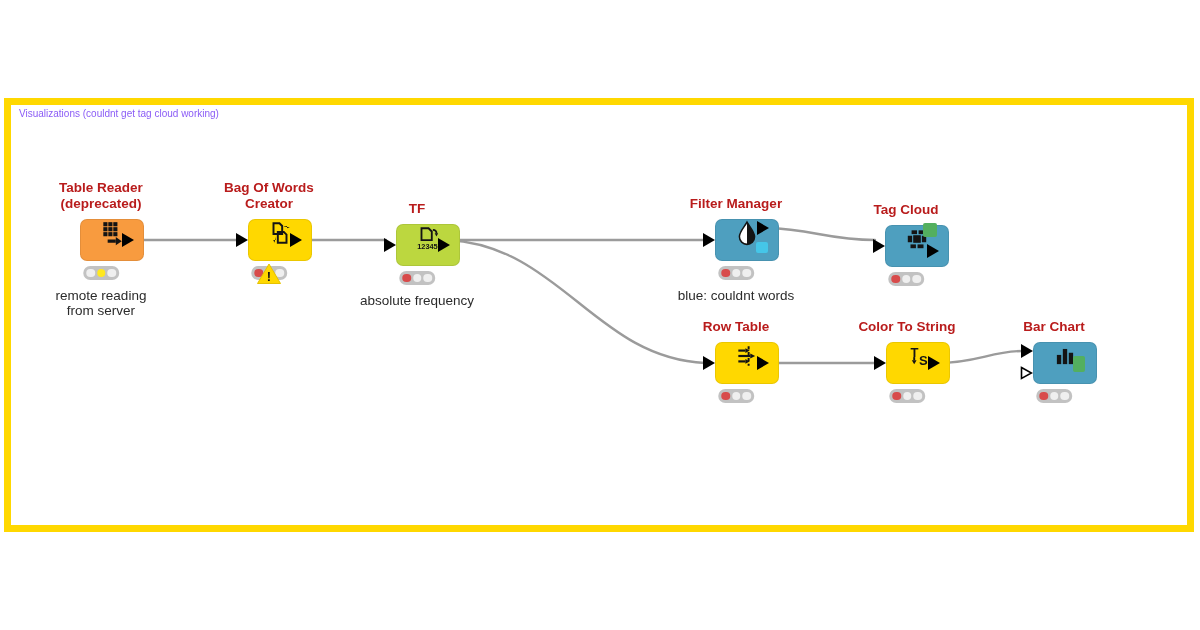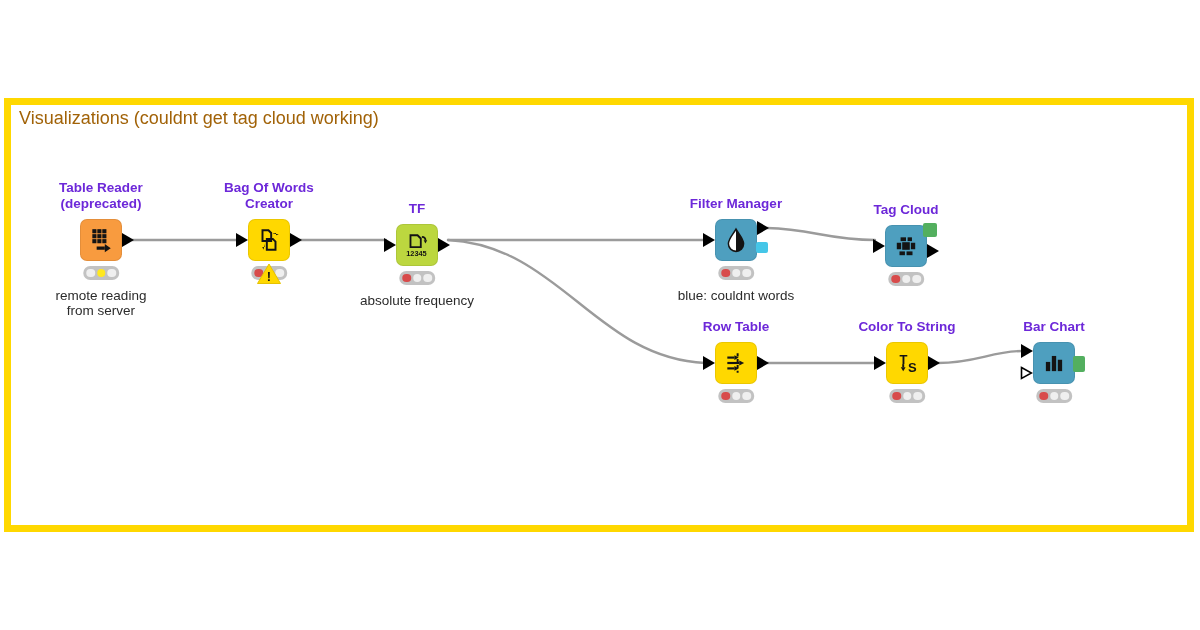--- a/index.html
+++ b/index.html
@@ -1,29 +1,29 @@
 <!DOCTYPE html>
 <html><head>
 <meta charset="utf-8">
 <style>
   html,body{margin:0;padding:0;background:#fff;}
   #stage{position:relative;width:1200px;height:630px;overflow:hidden;background:#fff;
          font-family:"Liberation Sans",sans-serif;}
   
   .annotation{position:absolute;left:4px;top:98px;width:1190px;height:434px;
               box-sizing:border-box;border:7px solid #FFD800;background:#fff;z-index:1;}
-  .annotation-title{position:absolute;left:8px;top:3px;font-size:18px;color:#a16207;}
+  .annotation-title{position:absolute;left:8px;top:3px;font-size:10px;color:#8b5cf6;}
   
   #wires{position:absolute;left:0;top:0;z-index:2;}
   
   .node{position:absolute;width:42px;height:42px;z-index:3;}
-  .node-body{width:42px;height:42px;border-radius:7px;display:flex;align-items:center;
+  .node-body{width:64px;height:42px;border-radius:7px;display:flex;align-items:flex-start;
              justify-content:center;box-sizing:border-box;border:1px solid rgba(0,0,0,0.08);}
   .node-title{position:absolute;bottom:49px;left:50%;transform:translateX(-50%);width:190px;
-              text-align:center;font-size:13.5px;font-weight:bold;color:#6d28d9;
+              text-align:center;font-size:13.5px;font-weight:bold;color:#b91c1c;
               line-height:16px;white-space:pre-line;}
   .node-comment{position:absolute;top:69px;left:50%;transform:translateX(-50%);width:230px;
               text-align:center;font-size:13.5px;color:#2b2b2b;line-height:15px;white-space:pre-line;}
   .port{position:absolute;width:0;height:0;border-top:7px solid transparent;
         border-bottom:7px solid transparent;border-left:12px solid #000;}
   .port.in{left:-12px;}
   .port.out{right:-12px;}
   .port-hollow{position:absolute;left:-13px;}
   .sq{position:absolute;border-radius:2px;}
   .traffic{position:absolute;top:47px;left:50%;transform:translateX(-50%);display:flex;

